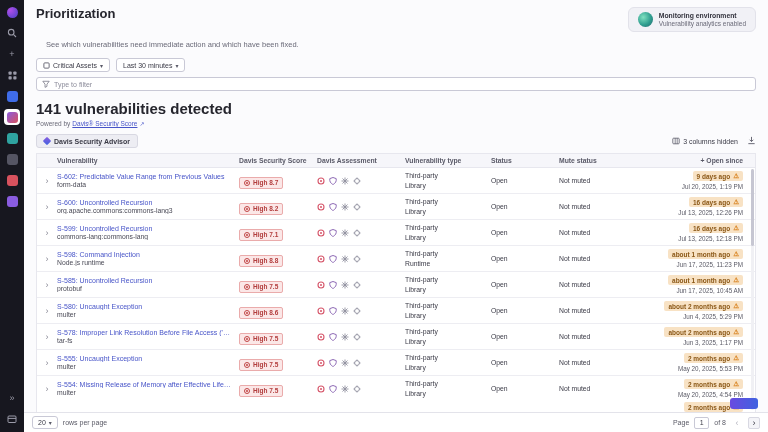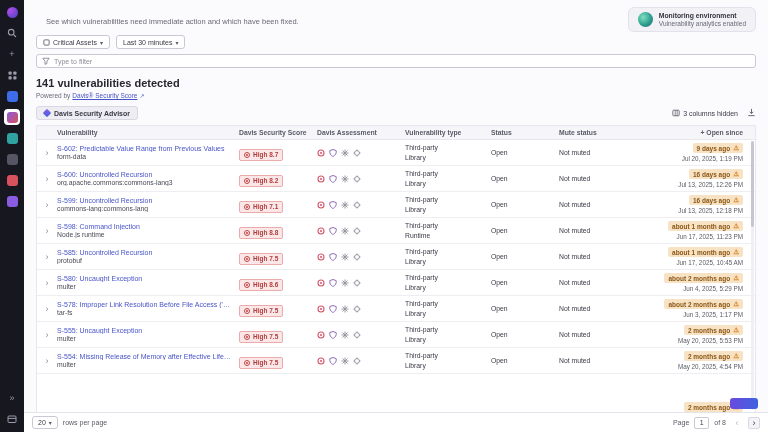--- a/index.html
+++ b/index.html
@@ -21,34 +21,34 @@
   .topbar { height: 18px; display: flex; align-items: center; padding: 0 8px; border-bottom: 1px solid #e9e9ef; background: #fcfcfe; position: relative; flex-shrink: 0; }
   .app-chip { width: 11px; height: 11px; border-radius: 3px; background: linear-gradient(135deg, #8a5ce0, #6a3fc0); display: flex; align-items: center; justify-content: center; }
   .app-chip svg { display: block; }
   .topbar-title { font-size: 8px; font-weight: bold; color: #32323c; margin-left: 4px; }
   .playground { position: absolute; left: 50%; transform: translateX(-50%); top: 3px; height: 12px; background: #eeb04a; border: 1px solid #d29a35; color: #46320a; font-size: 7px; font-weight: bold; border-radius: 3px; display: flex; align-items: center; padding: 0 7px; }
   .topbar-right { margin-left: auto; display: flex; gap: 8px; align-items: center; }
 
   .content { flex: 1; padding: 6px 12px 0; position: relative; min-height: 0; display: flex; flex-direction: column; }
 
   .page-title { font-size: 13px; font-weight: bold; color: #26262e; }
-  .page-sub { font-size: 7.5px; color: #6a6a78; margin-top: 11px; padding-left: 10px; }
+  .page-sub { font-size: 7.5px; color: #6a6a78; margin-top: 19px; padding-left: 10px; }
   .env-card { position: absolute; right: 12px; top: 7px; display: flex; align-items: center; gap: 6px; background: #f1f1f6; border: 1px solid #e2e2ea; border-radius: 6px; padding: 4px 9px; }
   .env-icon { width: 15px; height: 15px; border-radius: 50%; background: radial-gradient(circle at 35% 35%, #7fe0c0, #2f9e8f 55%, #23636d); flex-shrink: 0; }
   .env-line1 { font-size: 6.8px; font-weight: bold; color: #34343e; }
   .env-line2 { font-size: 6.5px; color: #6a6a78; margin-top: 1px; }
 
   .filter-row { display: flex; gap: 6px; margin-top: 9px; }
   .pill-btn { height: 14px; display: inline-flex; align-items: center; gap: 3px; padding: 0 6px; background: #fff; border: 1px solid #c9c9d6; border-radius: 3px; font-size: 7px; color: #3a3a46; cursor: pointer; }
   .chev { font-size: 6px; color: #5a5a68; }
 
   .filter-input { margin-top: 5px; height: 14px; background: #fff; border: 1px solid #c9c9d6; border-radius: 3px; display: flex; align-items: center; gap: 4px; padding: 0 5px; }
   .placeholder { font-size: 7px; color: #8c8c9a; }
 
-  .count-title { margin-top: 9px; font-size: 11px; font-weight: bold; color: #26262e; }
+  .count-title { margin-top: 9px; font-size: 15px; font-weight: bold; color: #26262e; }
   .powered { margin-top: 3px; font-size: 6.5px; color: #6a6a78; display: flex; align-items: center; gap: 2px; }
   .powered .lnk { color: #4754c8; text-decoration: underline; cursor: pointer; }
   .ext { color: #4754c8; font-size: 6px; }
 
   .advisor-row { margin-top: 7px; display: flex; align-items: center; }
   .advisor-btn { height: 14px; display: inline-flex; align-items: center; gap: 4px; padding: 0 7px; background: #ededf3; border: 1px solid #d8d8e2; border-radius: 3px; font-size: 7px; font-weight: bold; color: #3a3a46; cursor: pointer; }
   .adv-diamond { width: 6px; height: 6px; transform: rotate(45deg); background: linear-gradient(135deg, #8a5ce0, #3f62e0); border-radius: 1px; }
   .adv-right { margin-left: auto; display: flex; align-items: center; gap: 9px; font-size: 7px; color: #3a3a46; }
   .cols-hidden { display: inline-flex; align-items: center; gap: 3px; cursor: pointer; }
 
@@ -143,20 +143,21 @@
           <path d="M1 4.4h8" stroke="#9b9ba9" stroke-width="1"></path>
         </svg>
     </div>
   </div>
 
   <div class="main">
 
 
     <div class="content">
 
+      <div class="page-title">Prioritization</div>
       <div class="page-sub">See which vulnerabilities need immediate action and which have been fixed.</div>
 
       <div class="env-card">
         <span class="env-icon"></span>
         <span>
           <div class="env-line1">Monitoring environment</div>
           <div class="env-line2">Vulnerability analytics enabled</div>
         </span>
       </div>
 

